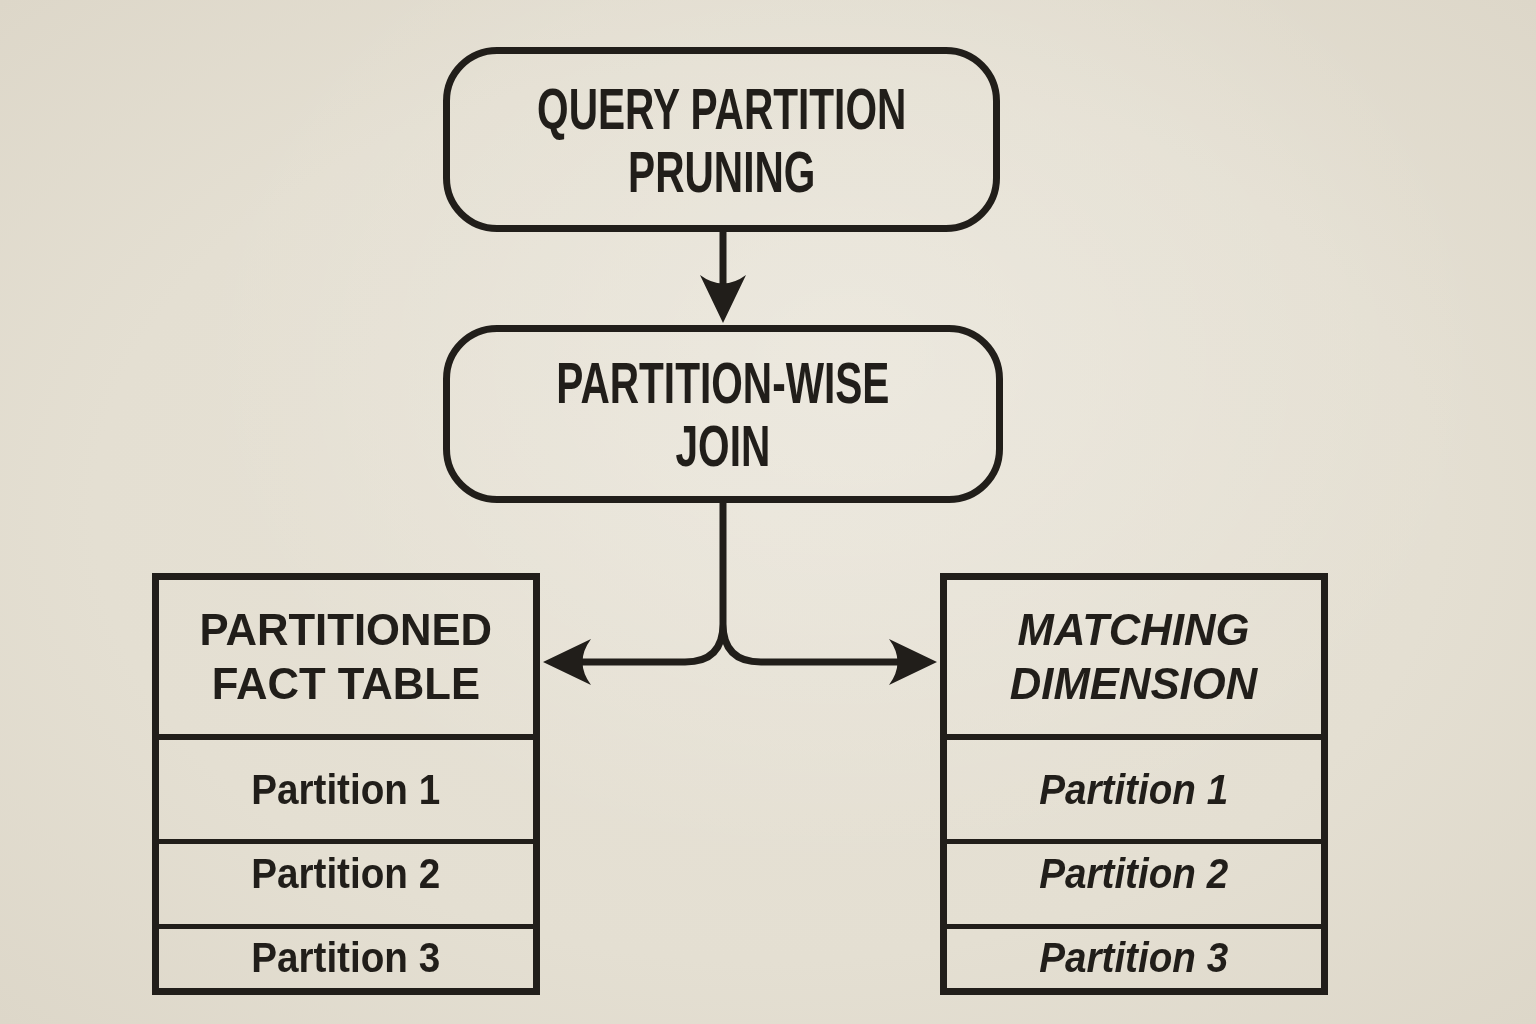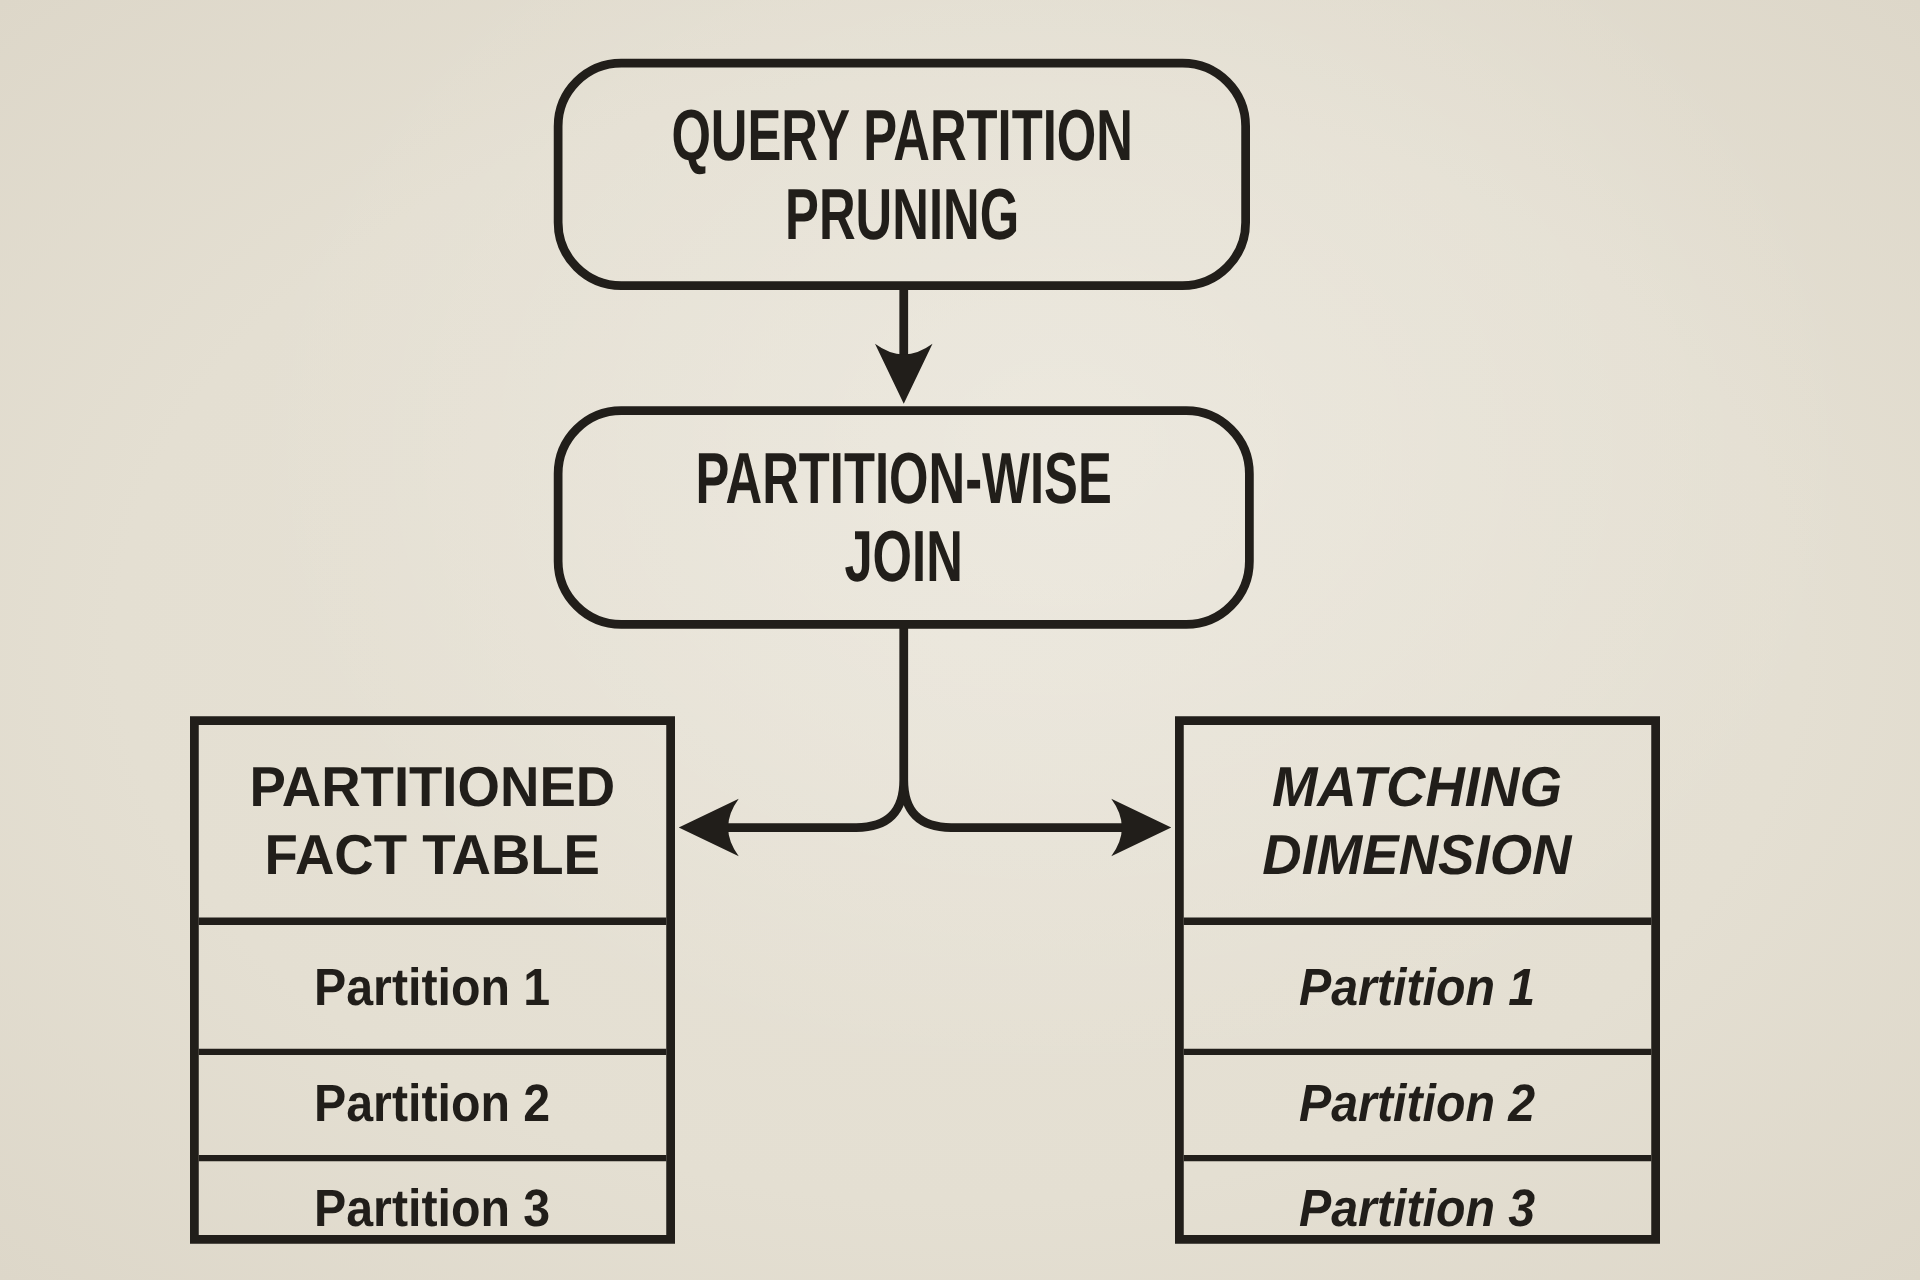--- a/index.html
+++ b/index.html
@@ -76,21 +76,20 @@
   .ptable-header-label span { display: block; }
   .ptable-row {
     box-sizing: border-box;
     flex: 1 1 0;
     display: flex;
     align-items: center;
     justify-content: center;
   }
   .ptable-row + .ptable-row {
     border-top: 5px solid #211e1a;
-    align-items: flex-end;
   }
   .ptable-row-label {
     display: block;
     font-weight: 700;
     font-size: 42px;
     line-height: 42px;
     transform: scaleX(0.92);
     transform-origin: 50% 50%;
     white-space: nowrap;
   }

